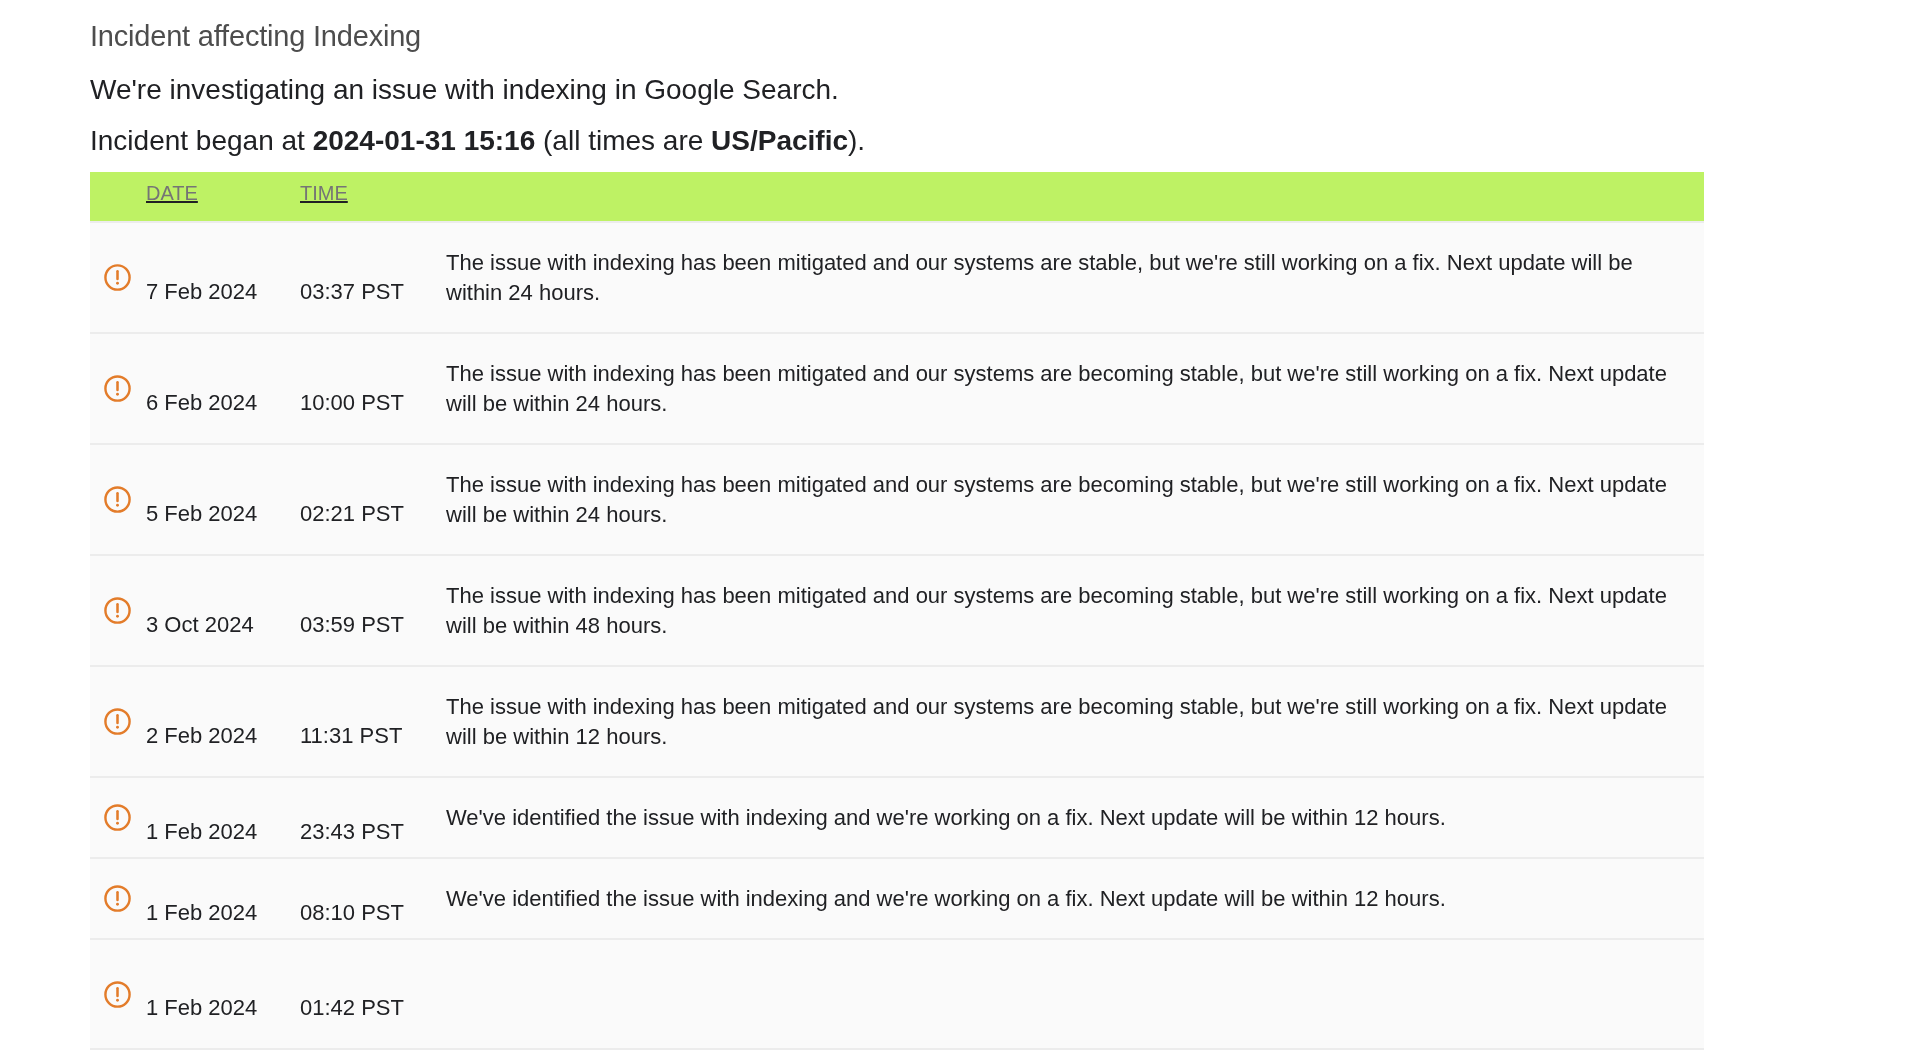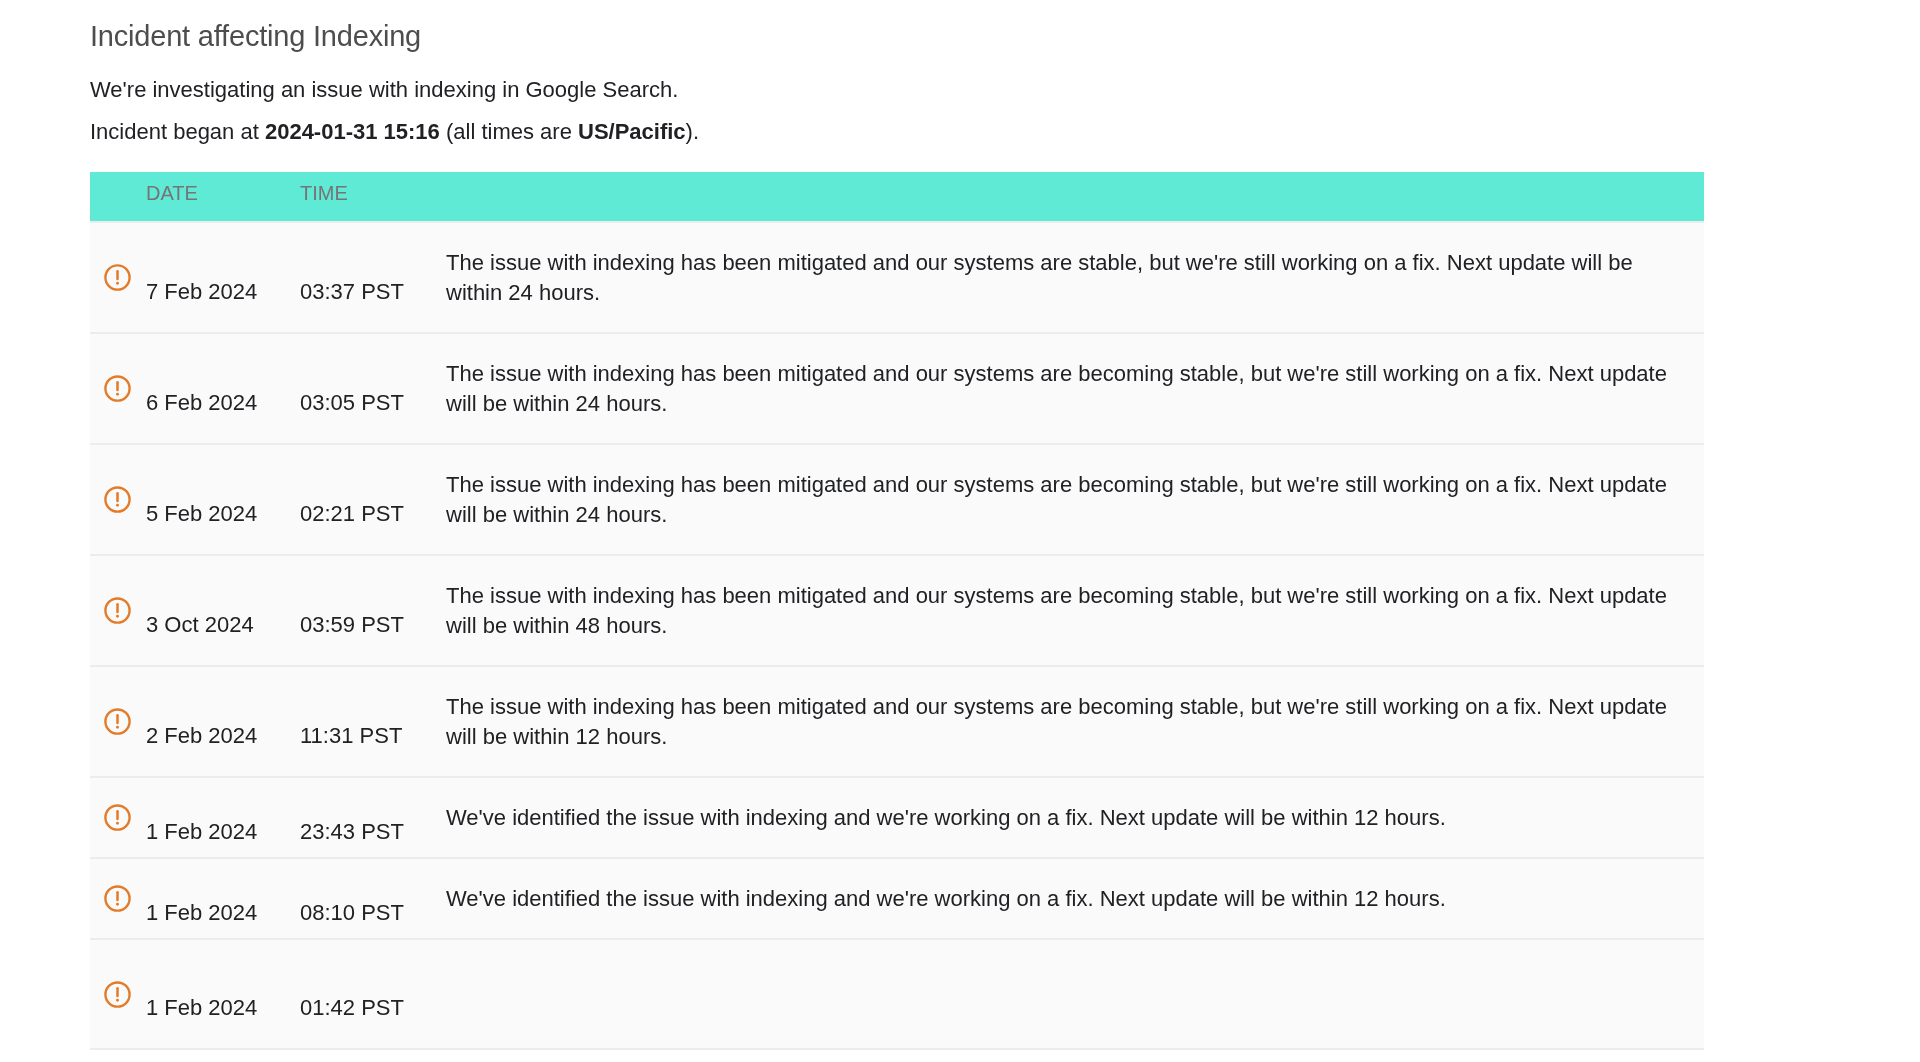--- a/index.html
+++ b/index.html
@@ -27,40 +27,41 @@
     font-size: 29px;
     line-height: 38px;
     font-weight: normal;
     color: #4d4d4d;
     white-space: nowrap;
     letter-spacing: -0.2px;
   }
   .intro {
     position: absolute;
     left: 0;
-    font-size: 22px;
+    font-size: 28px;
     line-height: 30px;
     color: #202124;
     white-space: nowrap;
   }
   .intro.l1 { top: 75px; }
-  .intro.l2 { top: 117px; }
+  .intro.l2 { top: 126px; }
   .intro b { font-weight: bold; }
 
   .table {
     position: absolute;
     left: 0;
     top: 172px;
     width: 1614px;
   }
   .thead {
     display: flex;
     height: 51px;
     border-bottom: 2px solid #ececec;
-    background: #5eead4;
+    background: #bef264;
+    text-decoration: underline;
   }
   .th {
     font-size: 20px;
     line-height: 24px;
     color: #757575;
     text-transform: uppercase;
     padding-top: 9px;
     white-space: nowrap;
   }
   .c-icon { width: 56px; flex: 0 0 56px; }
@@ -130,21 +131,21 @@
 
     <div class="row two">
       <div class="cell c-icon icon-wrap">
         <svg class="alert-icon" viewBox="0 0 24 24">
             <circle cx="12" cy="12" r="10" fill="none" stroke="#e37c2a" stroke-width="2"></circle>
             <line x1="12" y1="6.8" x2="12" y2="13.2" stroke="#e37c2a" stroke-width="2.1" stroke-linecap="round"></line>
             <circle cx="12" cy="16.8" r="1.2" fill="#e37c2a"></circle>
           </svg>
       </div>
       <div class="cell c-date">6 Feb 2024</div>
-      <div class="cell c-time">03:05 PST</div>
+      <div class="cell c-time">10:00 PST</div>
       <div class="cell c-desc">The issue with indexing has been mitigated and our systems are becoming stable, but we're still working on a fix. Next update will be within 24 hours.</div>
     </div>
 
     <div class="row two">
       <div class="cell c-icon icon-wrap">
         <svg class="alert-icon" viewBox="0 0 24 24">
             <circle cx="12" cy="12" r="10" fill="none" stroke="#e37c2a" stroke-width="2"></circle>
             <line x1="12" y1="6.8" x2="12" y2="13.2" stroke="#e37c2a" stroke-width="2.1" stroke-linecap="round"></line>
             <circle cx="12" cy="16.8" r="1.2" fill="#e37c2a"></circle>
           </svg>

